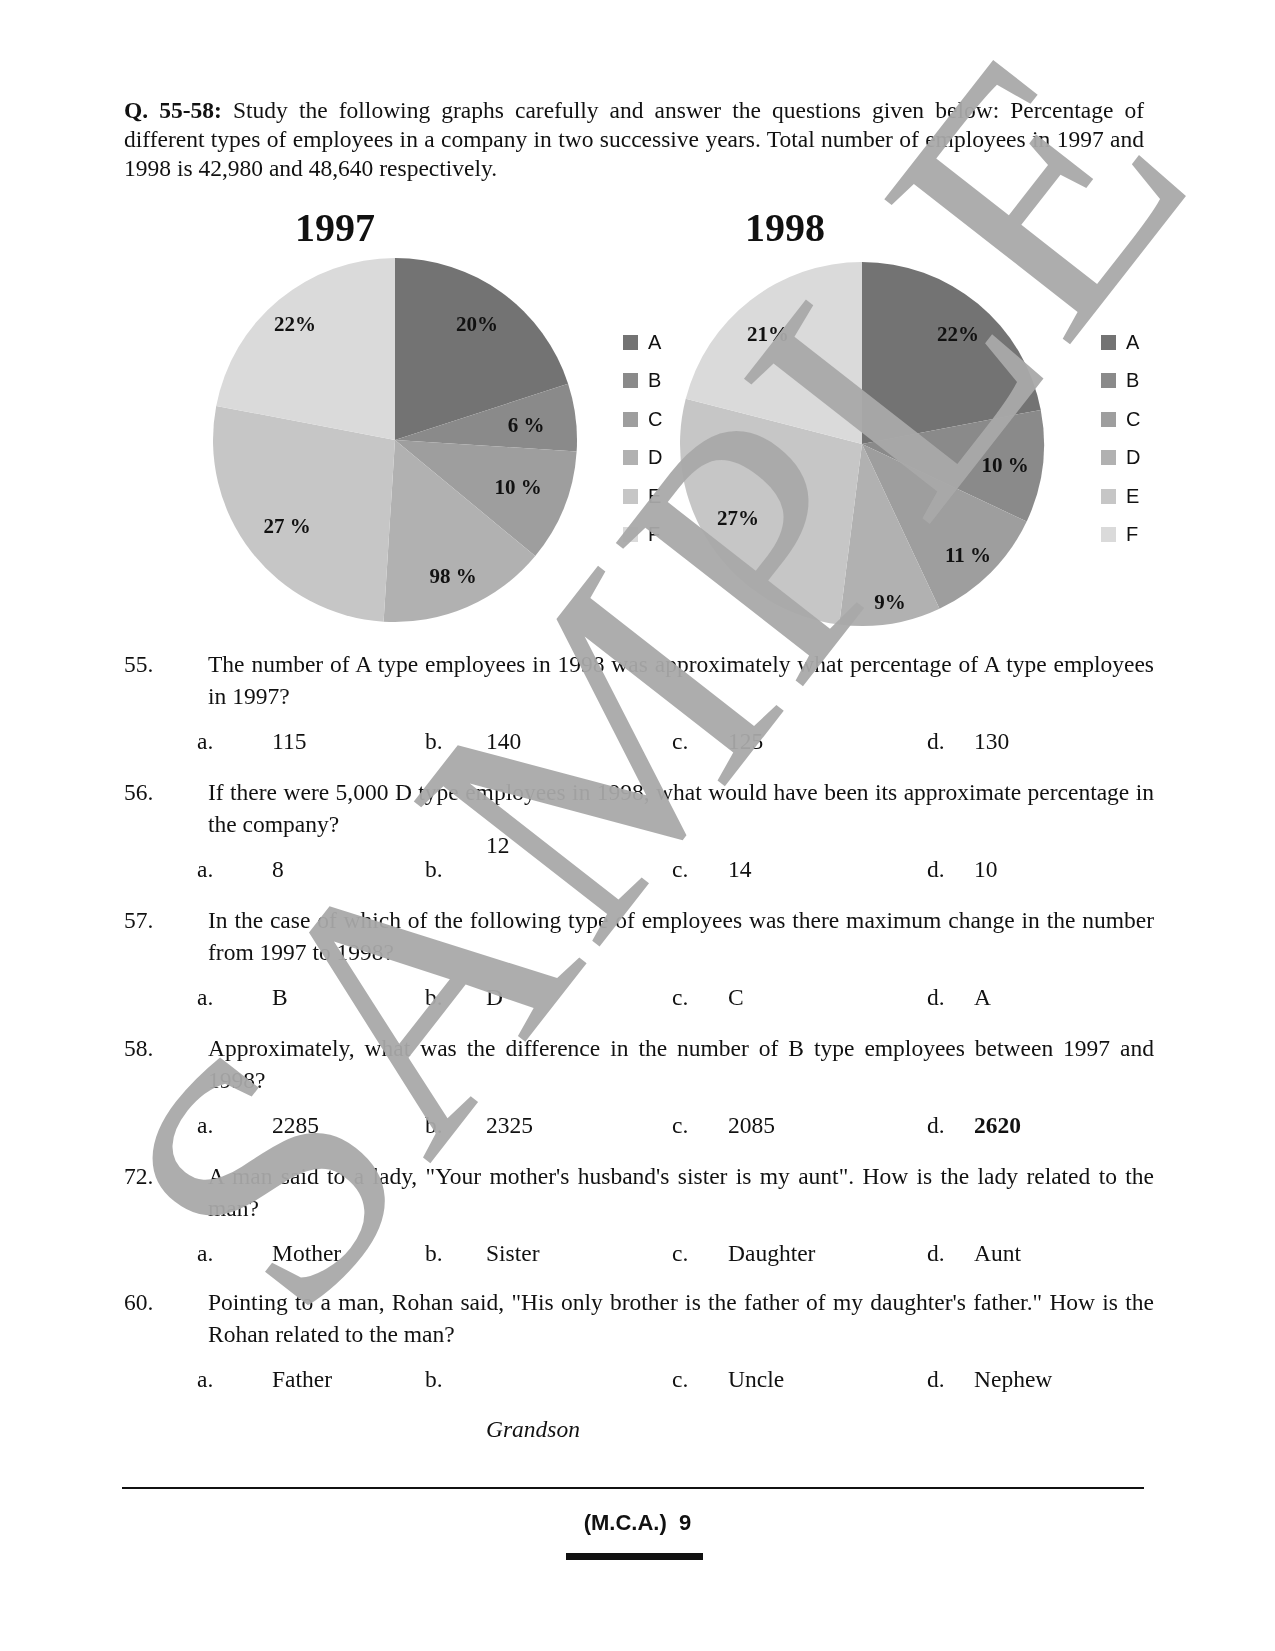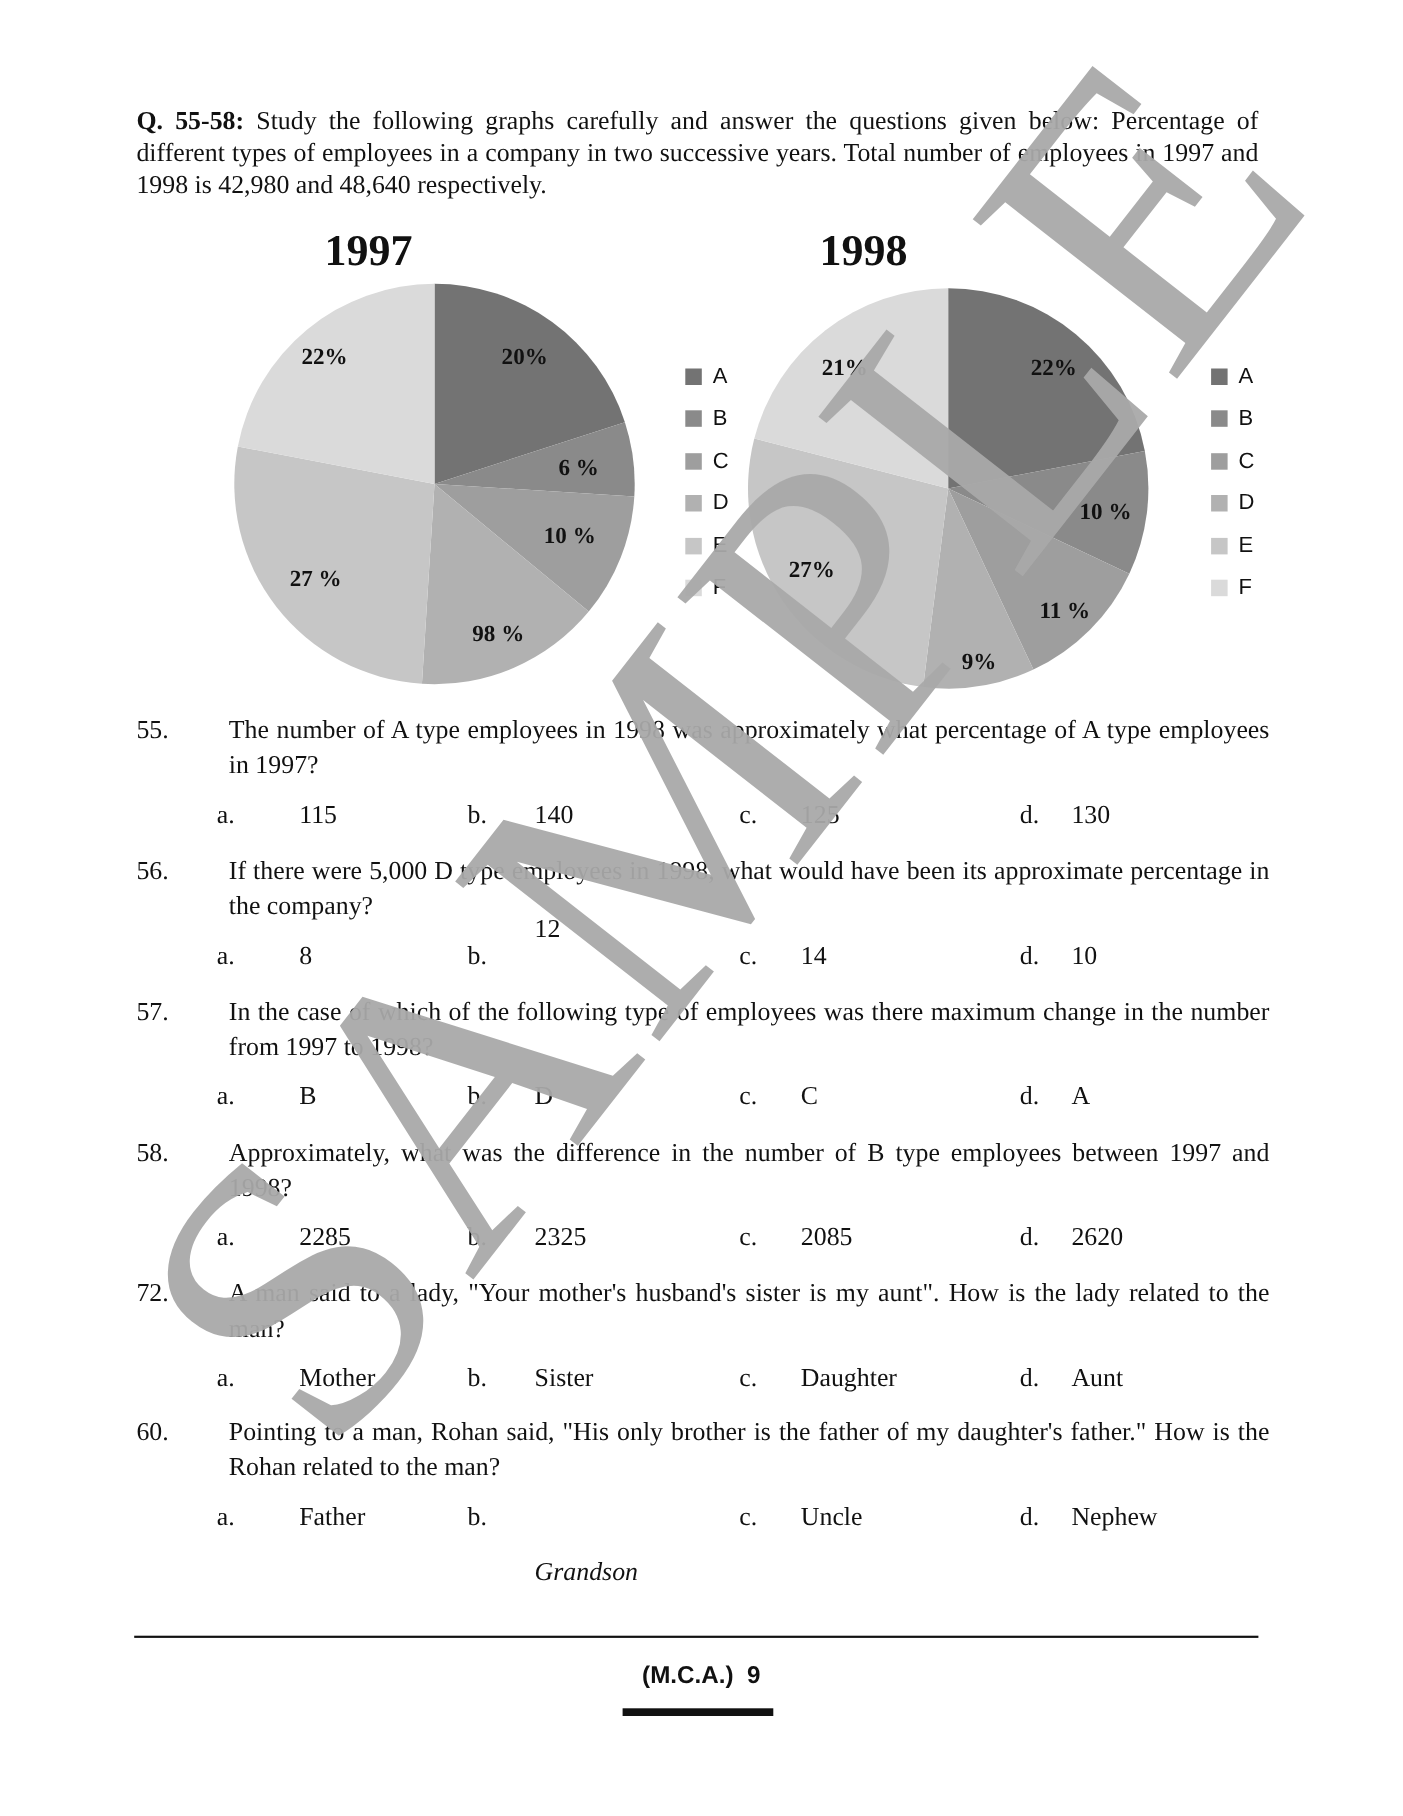--- a/index.html
+++ b/index.html
@@ -155,21 +155,21 @@
       <span class="num">58.</span>
                  <span class="text">Approximately, what was the difference in the number of B type employees between 1997 and 1998?</span>
     </div>
     <div class="opt" style="left: 197px; top: 1112px;">a.</div>
     <div class="opt" style="left: 272px; top: 1112px;">2285</div>
     <div class="opt" style="left: 425px; top: 1112px;">b.</div>
     <div class="opt" style="left: 486px; top: 1112px;">2325</div>
     <div class="opt" style="left: 672px; top: 1112px;">c.</div>
     <div class="opt" style="left: 728px; top: 1112px;">2085</div>
     <div class="opt" style="left: 927px; top: 1112px;">d.</div>
-    <div class="opt" style="left: 974px; top: 1112px;">2620</div>
+    <div class="opt" style="left: 974px; top: 1112px; font-weight: bold;">2620</div>
     <div class="q" style="top: 1160px;">
       <span class="num">72.</span>
                  <span class="text">A man said to a lady, "Your mother's husband's sister is my aunt". How is the lady related to the man?</span>
     </div>
     <div class="opt" style="left: 197px; top: 1240px;">a.</div>
     <div class="opt" style="left: 272px; top: 1240px;">Mother</div>
     <div class="opt" style="left: 425px; top: 1240px;">b.</div>
     <div class="opt" style="left: 486px; top: 1240px;">Sister</div>
     <div class="opt" style="left: 672px; top: 1240px;">c.</div>
     <div class="opt" style="left: 728px; top: 1240px;">Daughter</div>

